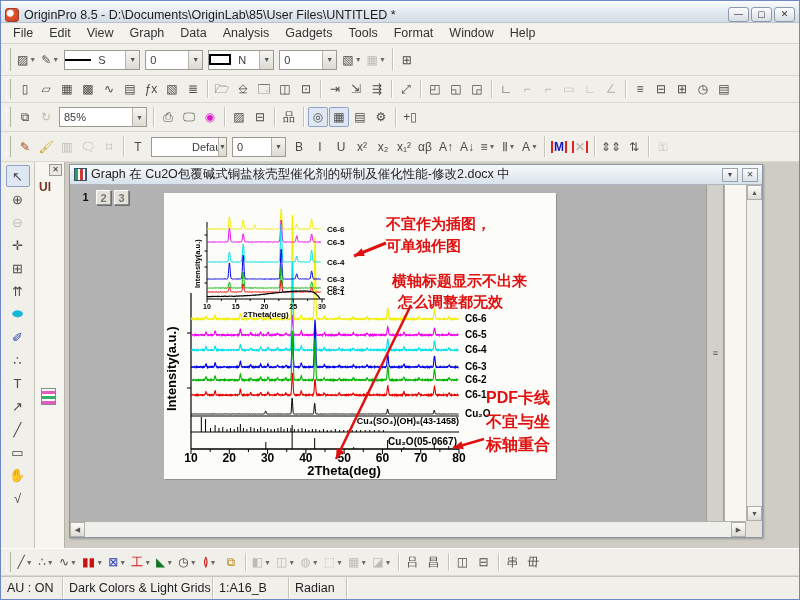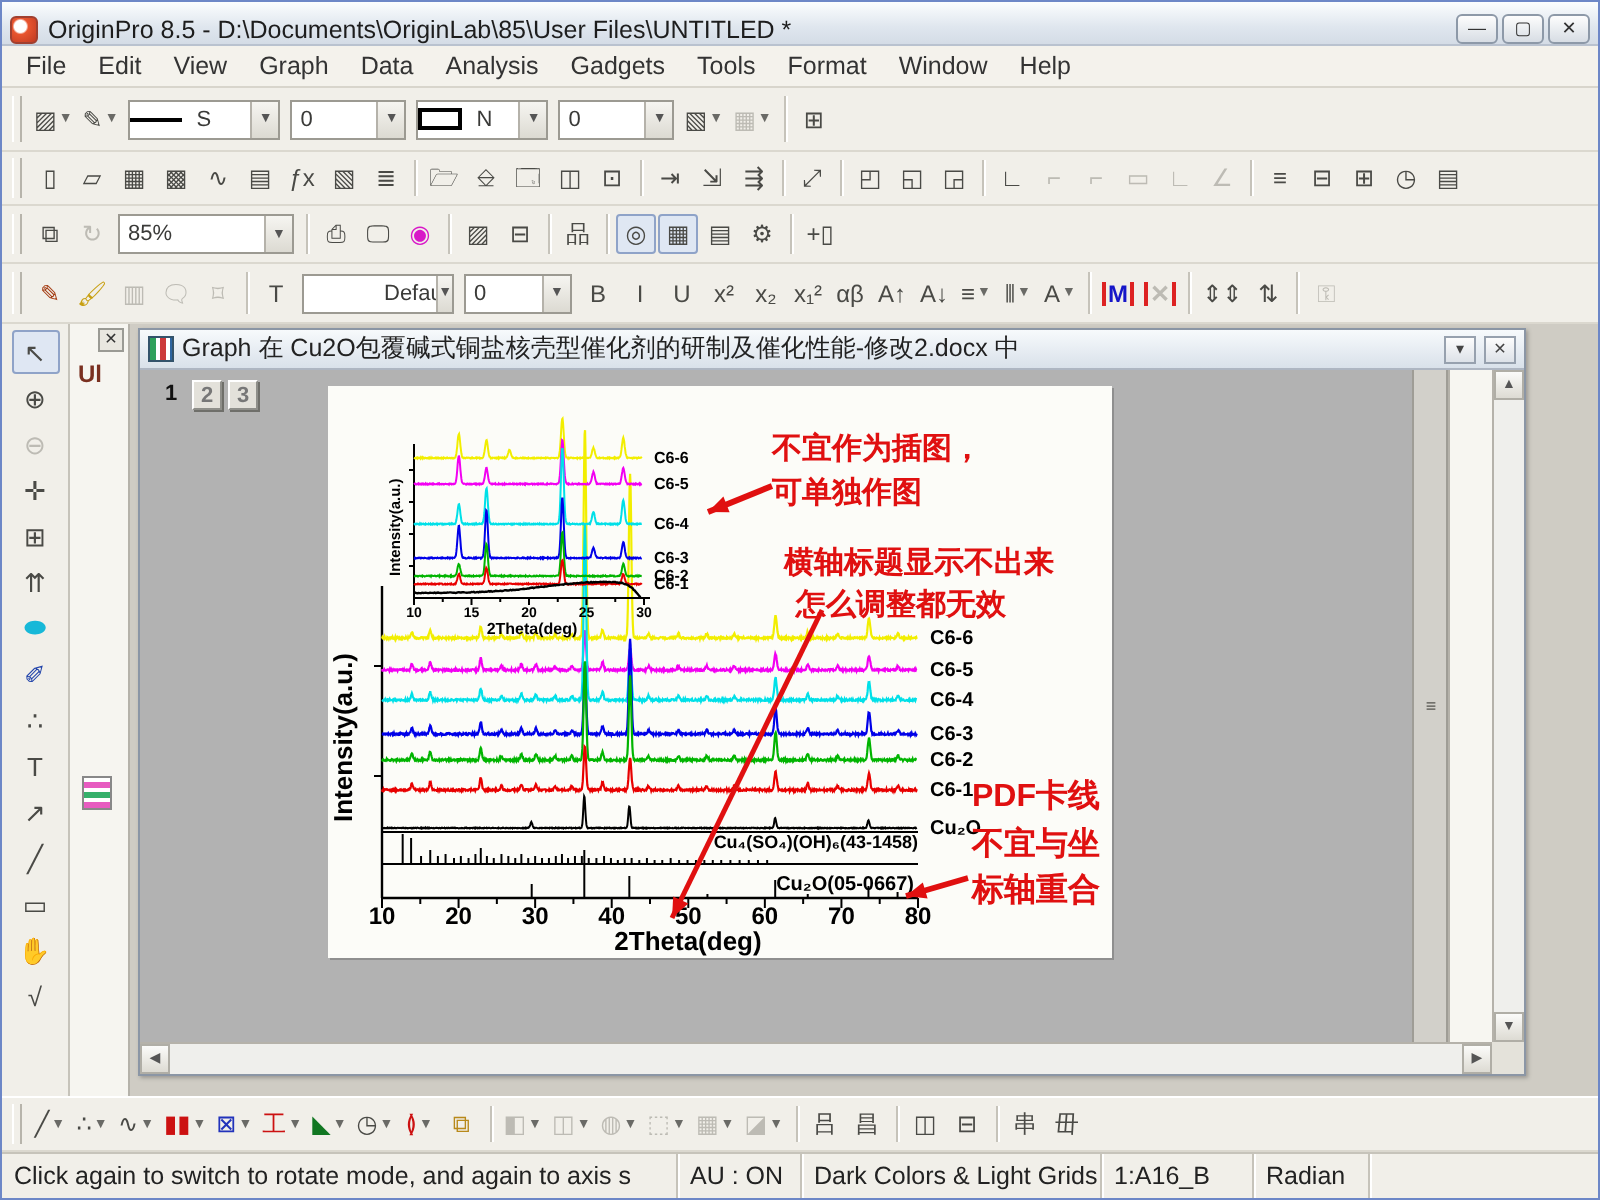--- a/index.html
+++ b/index.html
@@ -750,19 +750,18 @@
       <div class="tb-sep"></div>
       <div class="tb-icon">
         <span class="g">串</span>
       </div>
       <div class="tb-icon">
         <span class="g">毌</span>
       </div>
     </div>
 
   <div class="statusbar" id="statusbar">
-      <div class="sb-panel" style="width: 338px; flex: 0 0 338px;">Click again to switch to rotate mode, and again to axis s</div>
       <div class="sb-panel" style="width: 62px; flex: 0 0 62px;">AU : ON</div>
       <div class="sb-panel" style="width: 150px; flex: 0 0 150px;">Dark Colors &amp; Light Grids</div>
       <div class="sb-panel" style="width: 76px; flex: 0 0 76px;">1:A16_B</div>
       <div class="sb-panel" style="width: 58px; flex: 0 0 58px;">Radian</div>
     </div>
 </div>
 
 </body></html>

